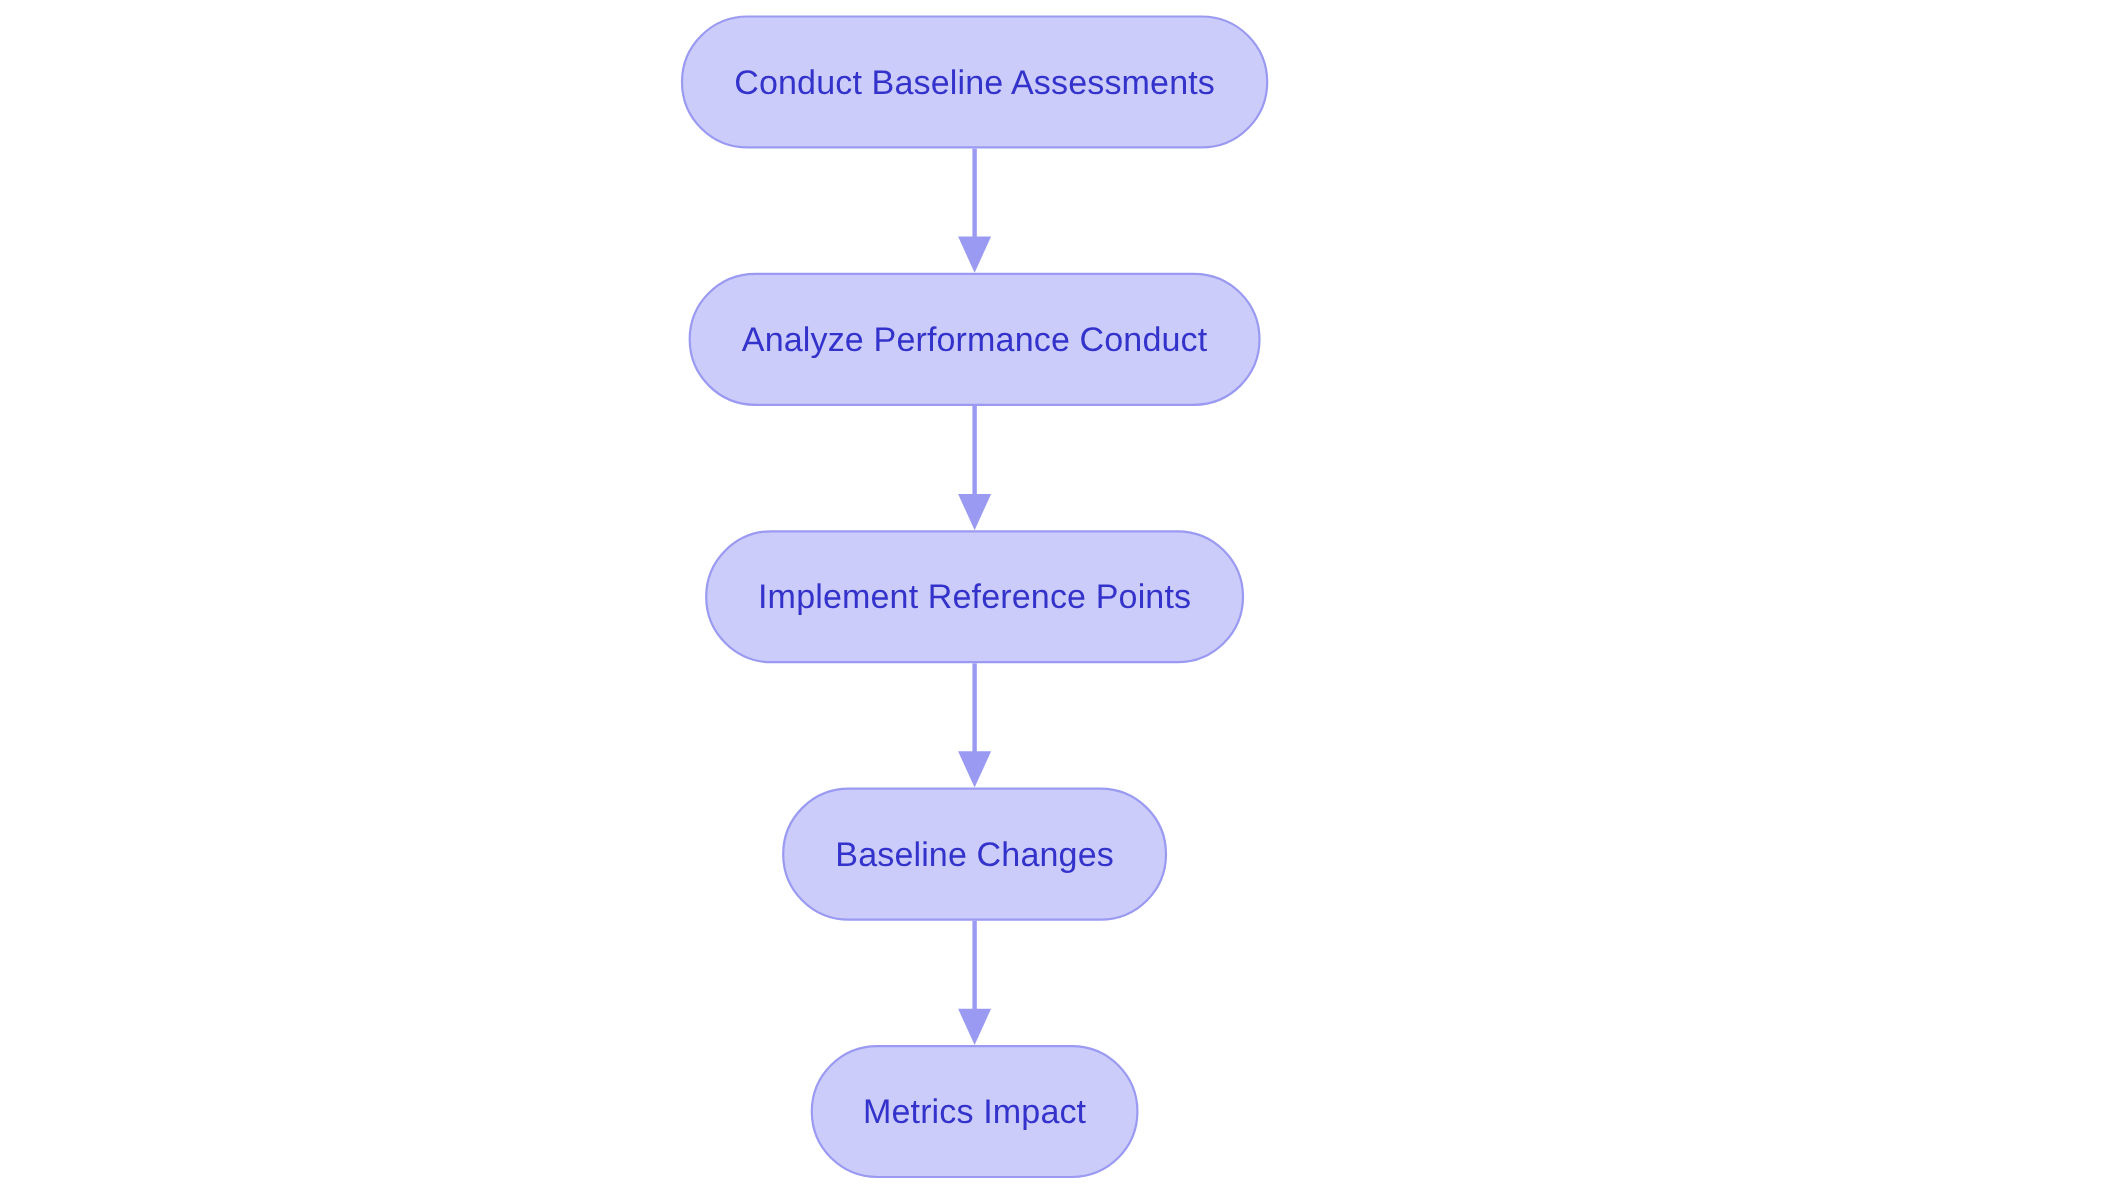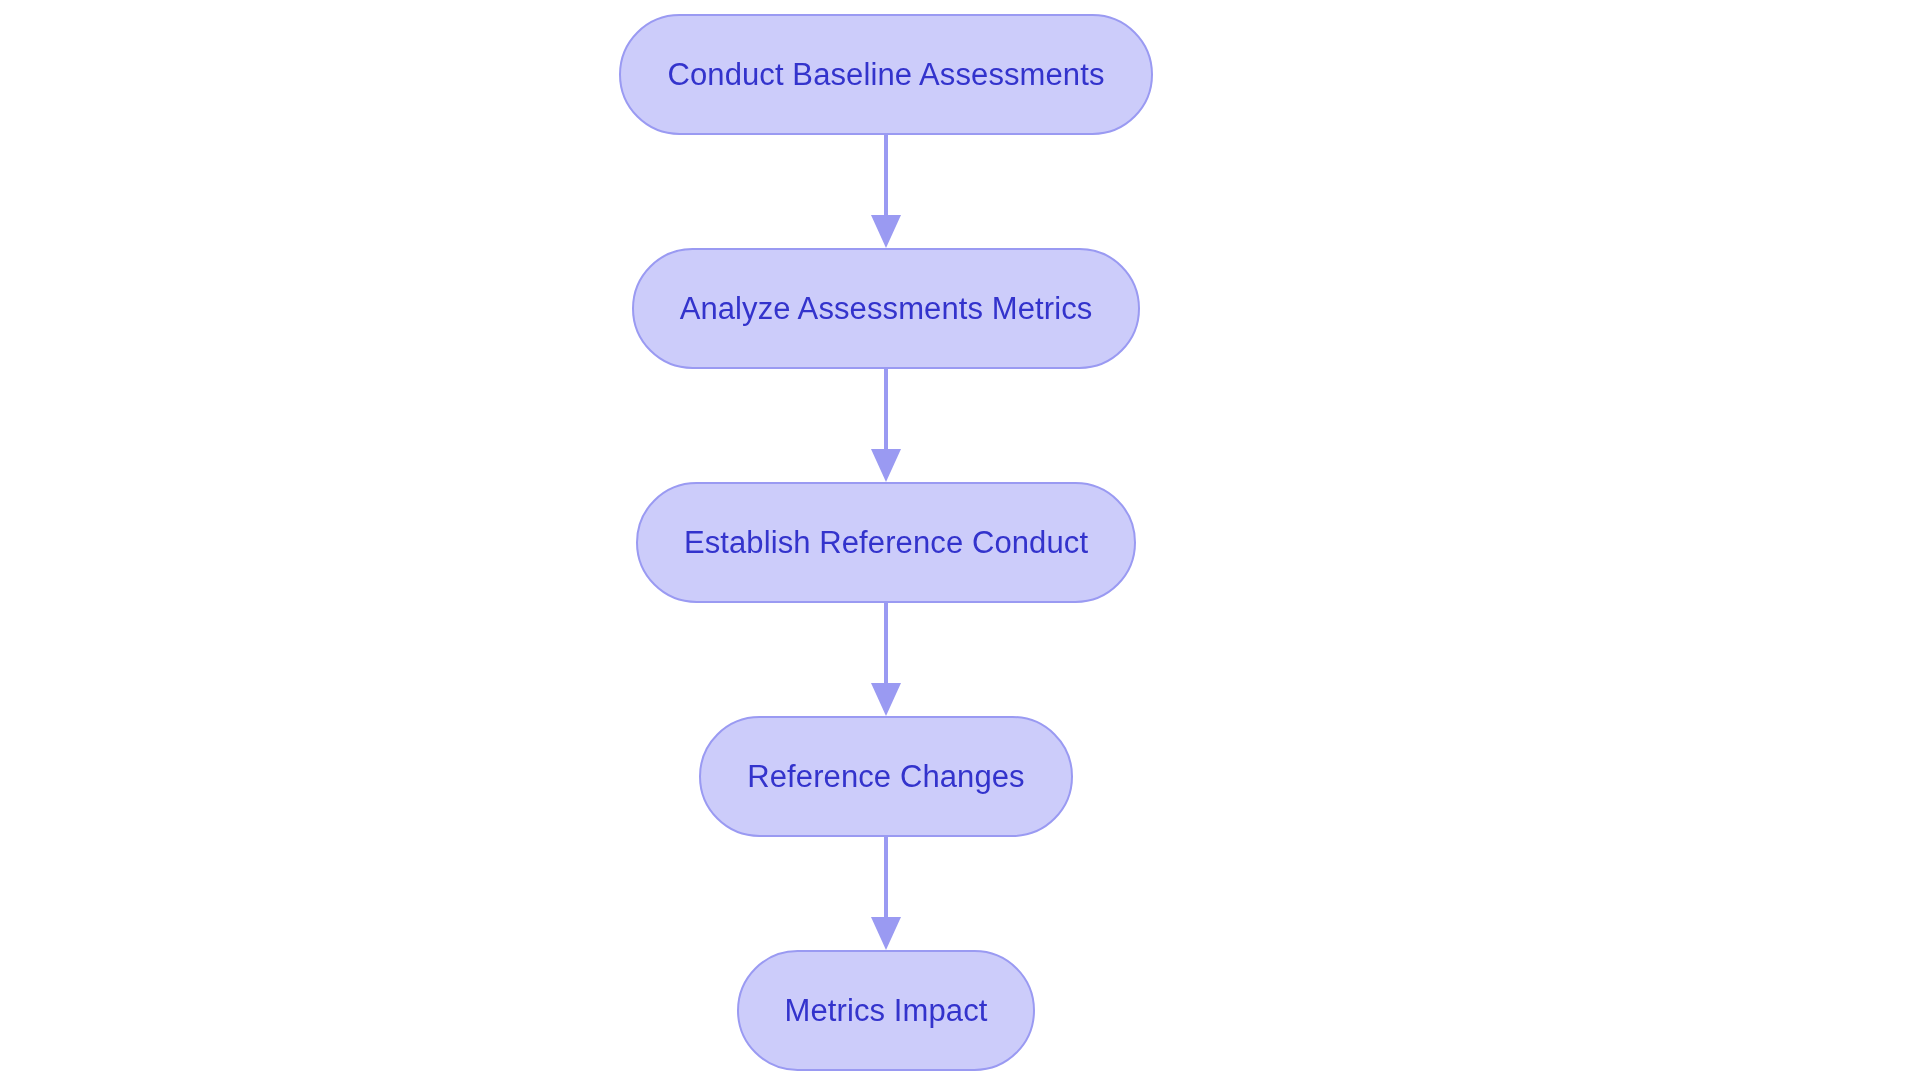--- a/index.html
+++ b/index.html
@@ -91,39 +91,39 @@
     <div class="node">
       <span class="node-label">Conduct Baseline Assessments</span>
     </div>
 
     <div class="connector">
       <div class="shaft"></div>
       <div class="head"></div>
     </div>
 
     <div class="node">
-      <span class="node-label">Analyze Assessments Metrics</span>
+      <span class="node-label">Analyze Performance Conduct</span>
     </div>
 
     <div class="connector">
       <div class="shaft"></div>
       <div class="head"></div>
     </div>
 
     <div class="node">
-      <span class="node-label">Establish Reference Conduct</span>
+      <span class="node-label">Implement Reference Points</span>
     </div>
 
     <div class="connector">
       <div class="shaft"></div>
       <div class="head"></div>
     </div>
 
     <div class="node">
-      <span class="node-label">Reference Changes</span>
+      <span class="node-label">Baseline Changes</span>
     </div>
 
     <div class="connector">
       <div class="shaft"></div>
       <div class="head"></div>
     </div>
 
     <div class="node">
       <span class="node-label">Metrics Impact</span>
     </div>

